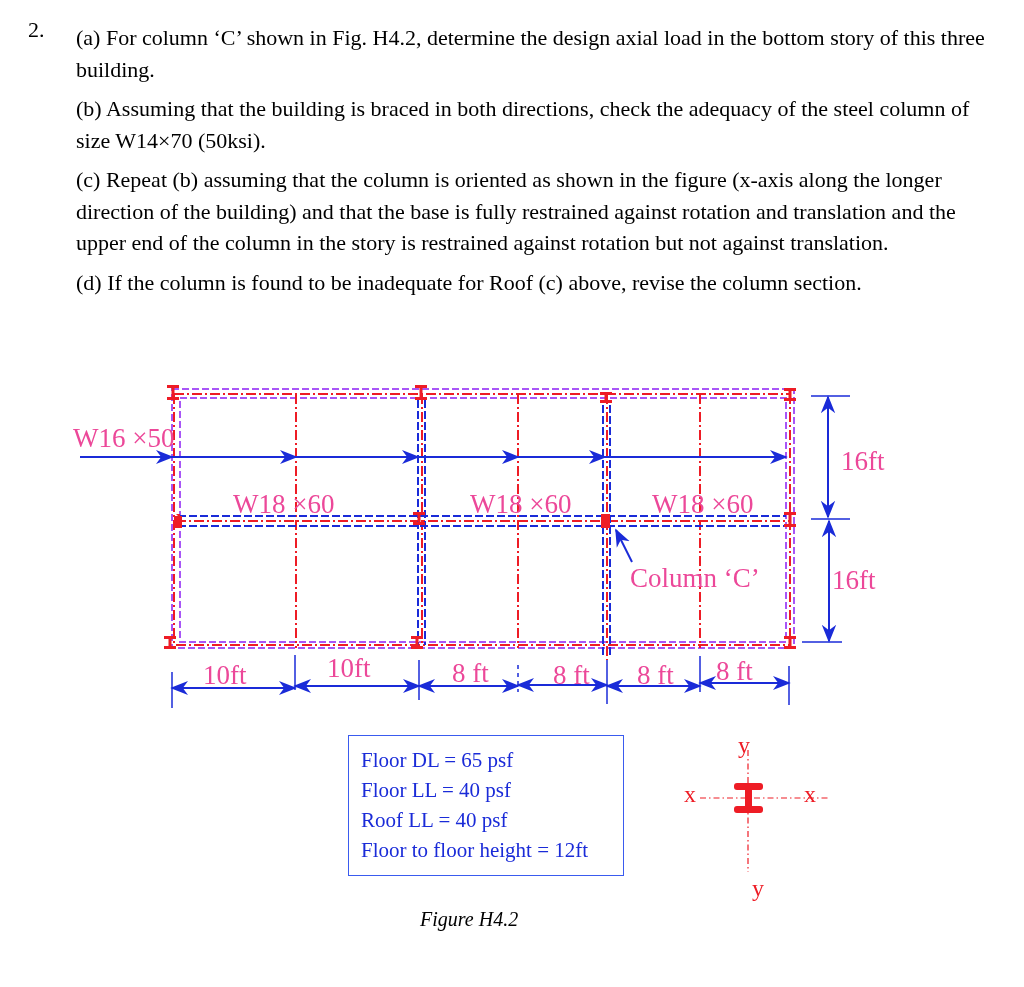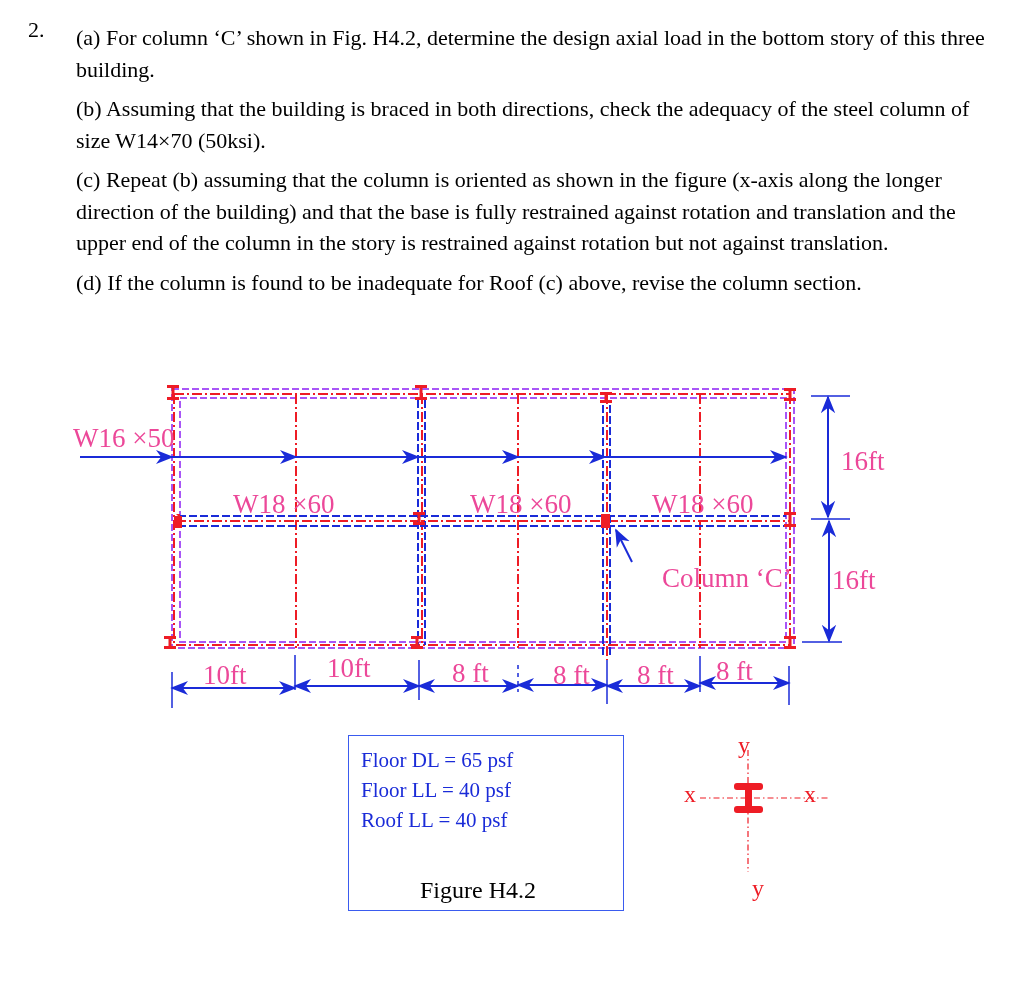--- a/index.html
+++ b/index.html
@@ -6,24 +6,24 @@
   body { width:1024px; height:987px; position:relative; overflow:hidden;
          font-family:"Liberation Serif", "DejaVu Serif", serif; color:#000; }
   .problem { position:absolute; left:28px; top:14px; width:980px; }
   .qnum { position:absolute; left:0; top:0; font-size:22px; line-height:32px; }
   .parts { position:absolute; left:40px; top:0; width:930px; font-size:22px; line-height:31.5px; }
   .parts p { margin:8px; }
   .figure { position:absolute; left:0; top:0; width:1024px; height:987px; }
   svg { position:absolute; left:0; top:0; }
   .lbl { position:absolute; color:#ec4899; font-size:27px; white-space:nowrap; line-height:1; }
   .red { color:#ee1c25; }
-  .loadbox { position:absolute; left:348px; top:735px; width:276px; height:176px;
+  .loadbox { position:absolute; left:348px; top:735px; width:276px; height:141px;
              border:1.5px solid #3a5bef; box-sizing:border-box; padding:9px 0 0 12px; }
   .loadbox div { color:#1a2bd8; font-size:21px; line-height:30px; white-space:nowrap; }
-  .caption { position:absolute; left:420px; top:877px; font-size:24px; }
+  .caption { position:absolute; left:420px; top:908px; font-size:20px;font-style:italic; }
 </style>
 </head>
 <body>
 
 <div class="problem">
   <div class="qnum">2.</div>
   <div class="parts">
     <p>(a) For column ‘C’ shown in Fig. H4.2, determine the design axial load in the bottom story of this three building.</p>
     <p>(b) Assuming that the building is braced in both directions, check the adequacy of the steel column of size W14×70 (50ksi).</p>
     <p>(c) Repeat (b) assuming that the column is oriented as shown in the figure (x-axis along the longer direction of the building) and that the base is fully restrained against rotation and translation and the upper end of the column in the story is restrained against rotation but not against translation.</p>
@@ -128,36 +128,37 @@
       <rect x="734" y="783" width="29" height="7" rx="3"></rect>
       <rect x="745" y="788" width="7" height="21"></rect>
       <rect x="734" y="806" width="29" height="7" rx="3"></rect>
     </g>
   </svg>
 
   <div class="lbl" style="left:73px; top:425px;">W16 ×50</div>
   <div class="lbl" style="left:233px; top:491px;">W18 ×60</div>
   <div class="lbl" style="left:470px; top:491px;">W18 ×60</div>
   <div class="lbl" style="left:652px; top:491px;">W18 ×60</div>
-  <div class="lbl" style="left:630px; top:565px;margin-left:32px;">Column  ‘C’</div>
+  <div class="lbl" style="left:630px; top:565px;">Column  ‘C’</div>
 
   <div class="lbl" style="left:203px; top:662px;">10ft</div>
   <div class="lbl" style="left:327px; top:655px;">10ft</div>
   <div class="lbl" style="left:452px; top:660px;">8 ft</div>
   <div class="lbl" style="left:553px; top:662px;">8 ft</div>
   <div class="lbl" style="left:637px; top:662px;">8 ft</div>
   <div class="lbl" style="left:716px; top:658px;">8 ft</div>
 
   <div class="lbl" style="left:841px; top:448px;">16ft</div>
   <div class="lbl" style="left:832px; top:567px;">16ft</div>
 
   <div class="loadbox">
     <div>Floor DL = 65 psf</div>
     <div>Floor LL = 40 psf</div>
     <div>Roof LL = 40 psf</div>
+    <div>Floor to floor height  = 12ft</div>
   </div>
 
   <div class="lbl red" style="left:738px; top:733px; font-size:24px;">y</div>
   <div class="lbl red" style="left:684px; top:782px; font-size:24px;">x</div>
   <div class="lbl red" style="left:804px; top:782px; font-size:24px;">x</div>
   <div class="lbl red" style="left:752px; top:876px; font-size:24px;">y</div>
 
   <div class="caption">Figure H4.2</div>
 </div>
 

